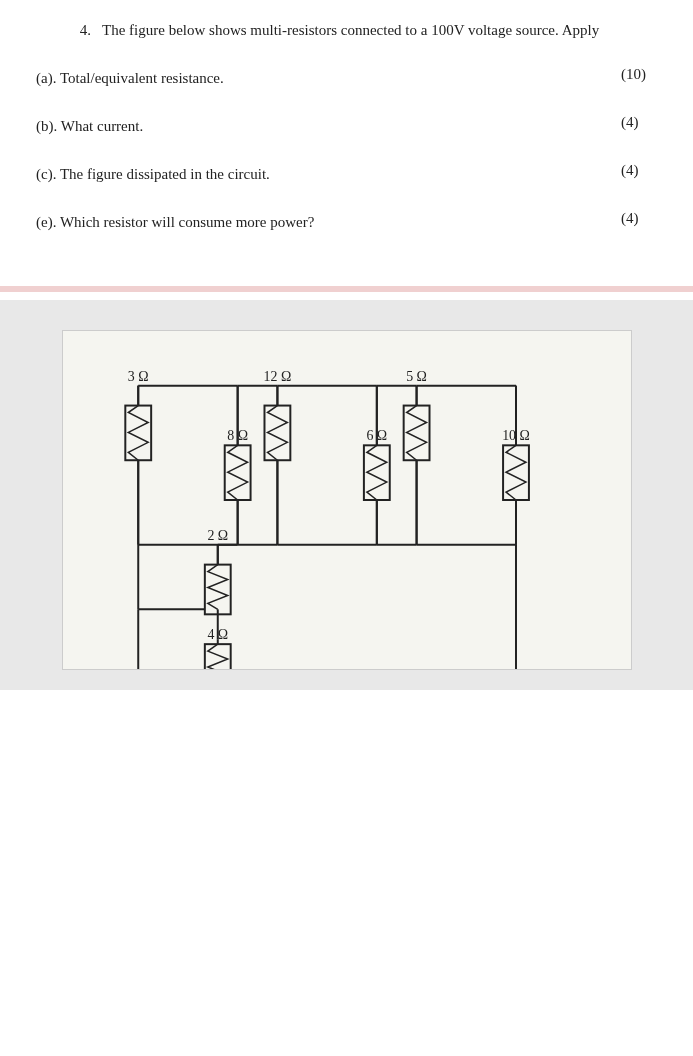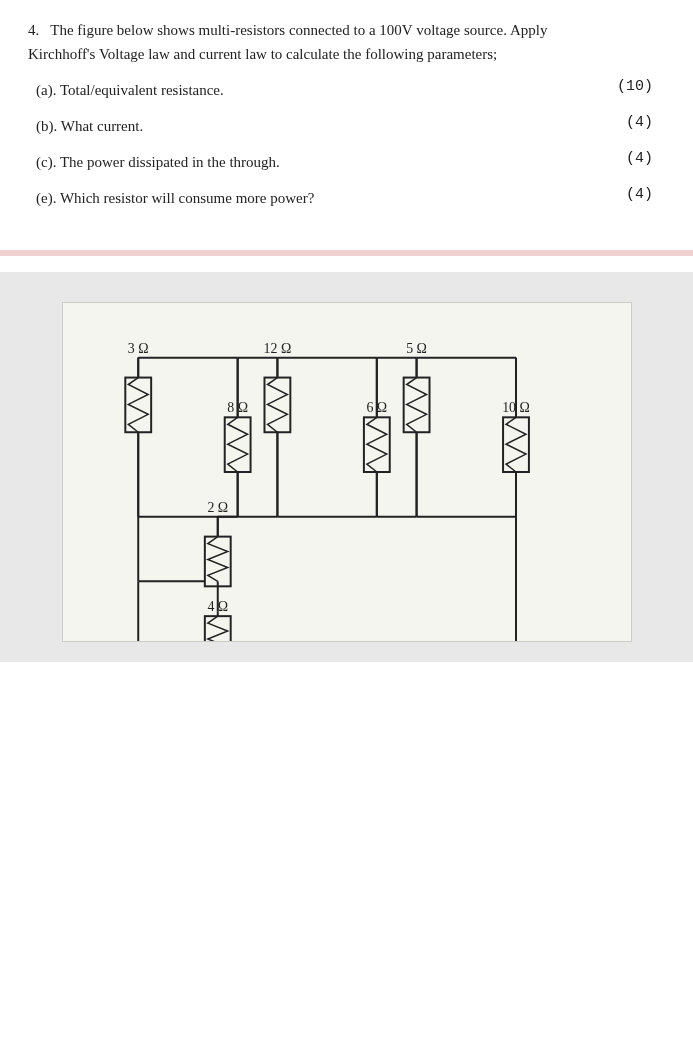--- a/index.html
+++ b/index.html
@@ -16,58 +16,59 @@
       padding: 18px 32px 18px 28px;
       background: #fff;
     }
 
     .question-header {
       display: flex;
       justify-content: space-between;
       align-items: flex-start;
       margin-bottom: 0;
       line-height: 1.5;
+      text-align: center;
     }
 
     .question-header .q-text {
       flex: 1;
       padding-right: 10px;
       line-height: 1.6;
     }
 
     .sub-question {
       display: flex;
       justify-content: space-between;
       align-items: flex-start;
-      margin: 12px 0;
+      margin: 24px 0;
       padding: 0 8px;
     }
 
     .sub-question .sq-text {
       flex: 1;
       padding-right: 20px;
       line-height: 1.6;
     }
 
     .marks {
       min-width: 32px;
-      text-align: right;
-      font-family: Liberation Mono, monospace;
+      text-align: left;
+      font-family: Liberation Serif, serif;
     }
 
     .divider {
       height: 6px;
       background: #f0d0d0;
       margin-top: 10px;
     }
 
     .circuit-section {
       background: #e8e8e8;
       padding: 30px 20px 20px 20px;
-      margin-top: 16px;
+      margin-top: 8px;
       display: flex;
       justify-content: center;
       align-items: center;
       min-height: 380px;
     }
 
     .circuit-container {
       background: #f5f5f0;
       border: 1px solid #ccc;
       width: 570px;
@@ -86,21 +87,20 @@
 <body>
 
 <div class="question-section">
   <div class="question-header">
     <div class="q-text">
       <span>4.</span>
       &nbsp;
       <span>The figure below shows multi-resistors connected to a 100V voltage source.</span>
       <span>Apply</span>
       <br>
-      <span>Kirchhoff's  Voltage law and current law to calculate the following parameters;</span>
     </div>
   </div>
 
   <div class="sub-question">
     <div class="sq-text">
       <span>(a). </span>
       <span>Total/equivalent resistance.</span>
     </div>
     <div class="marks">(10)</div>
   </div>
@@ -109,21 +109,21 @@
     <div class="sq-text">
       <span>(b). </span>
       <span>What current.</span>
     </div>
     <div class="marks">(4)</div>
   </div>
 
   <div class="sub-question">
     <div class="sq-text">
       <span>(c). </span>
-      <span>The power dissipated in the through.</span>
+      <span>The figure dissipated in the circuit.</span>
     </div>
     <div class="marks">(4)</div>
   </div>
 
 
   <div class="sub-question">
     <div class="sq-text">
       <span>(e). </span>
       <span>Which resistor will consume more power?</span>
     </div>

